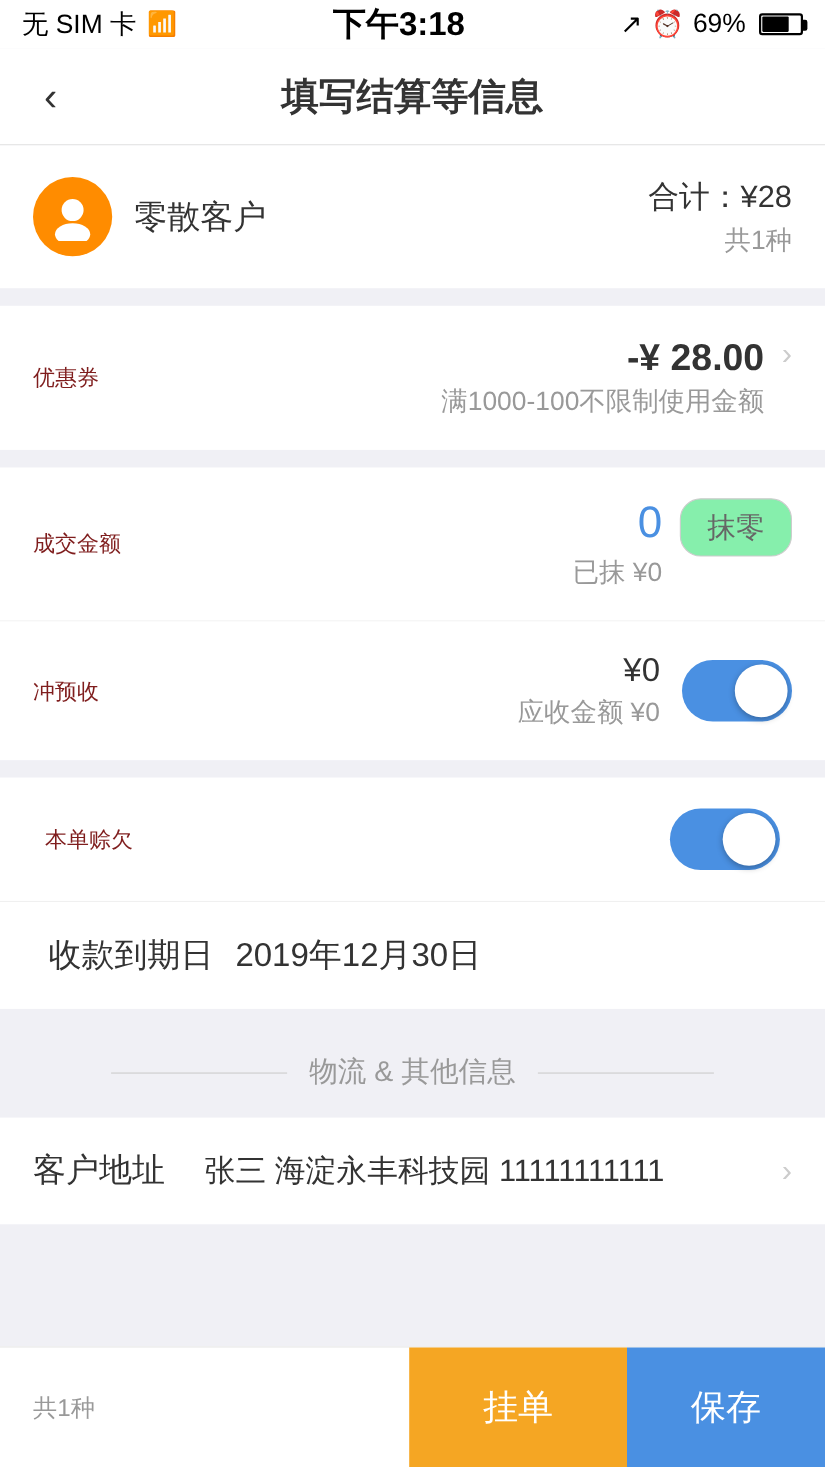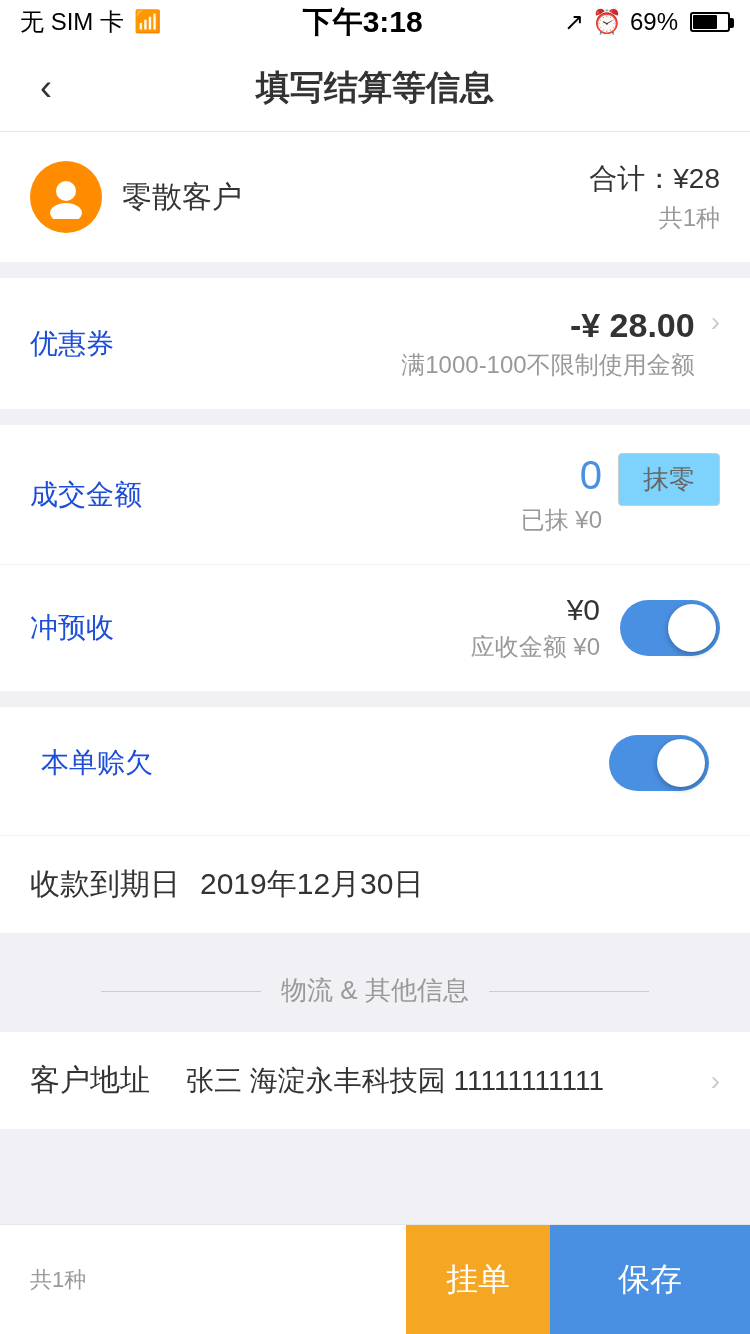--- a/index.html
+++ b/index.html
@@ -132,22 +132,22 @@
     .row-item {
       padding: 28px 30px;
       display: flex;
       align-items: center;
       justify-content: space-between;
       border-bottom: 1px solid #f0f0f0;
       background: #fff;
     }
     .row-item:last-child { border-bottom: none; }
     .row-label {
-      font-size: 28px;
-      color: #1d4ed8;
+      font-size: 20px;
+      color: #7f1d1d;
     }
     .row-right {
       display: flex;
       align-items: flex-start;
       gap: 16px;
     }
     .row-value {
       text-align: right;
     }
     .discount-amount {
@@ -177,25 +177,25 @@
       justify-content: space-between;
       border-bottom: 1px solid #f0f0f0;
     }
     .amount-value {
       font-size: 40px;
       color: #4a90e2;
       font-weight: 500;
     }
     .round-btn {
       border: 1.5px solid #ccc;
-      border-radius: 4px;
+      border-radius: 19px;
       padding: 8px 24px;
       font-size: 26px;
       color: #666;
-      background: #7dd3fc;
+      background: #86efac;
     }
     .amount-sub {
       font-size: 24px;
       color: #999;
       margin-top: 6px;
     }
 
     
     .prepay-row {
       padding: 28px 30px;
@@ -248,26 +248,25 @@
       padding: 28px 41px;
       display: flex;
       align-items: center;
       justify-content: space-between;
       margin-bottom: 0;
     }
 
     
     .due-date-row {
       background: #fff;
-      padding: 28px 30px;
+      padding: 28px 44px;
       display: flex;
       align-items: flex-end;
       gap: 20px;
       border-top: 1px solid #f0f0f0;
-      margin-top: 16px;
     }
     .due-date-label {
       font-size: 30px;
       color: #333;
     }
     .due-date-value {
       font-size: 30px;
       color: #333;
     }
 
@@ -342,31 +341,31 @@
     .footer-amount {
       font-size: 36px;
       color: #333;
       font-weight: 500;
     }
     .footer-count {
       font-size: 22px;
       color: #999;
     }
     .footer-btn-pending {
-      width: 144px;
+      width: 198px;
       background: #f5a623;
       display: flex;
       align-items: center;
       justify-content: center;
       font-size: 32px;
       color: #fff;
       cursor: pointer;
     }
     .footer-btn-save {
-      width: 200px;
+      width: 180px;
       background: #4a90e2;
       display: flex;
       align-items: center;
       justify-content: center;
       font-size: 32px;
       color: #fff;
       cursor: pointer;
     }
 
     .wifi-icon { font-size: 22px; }

